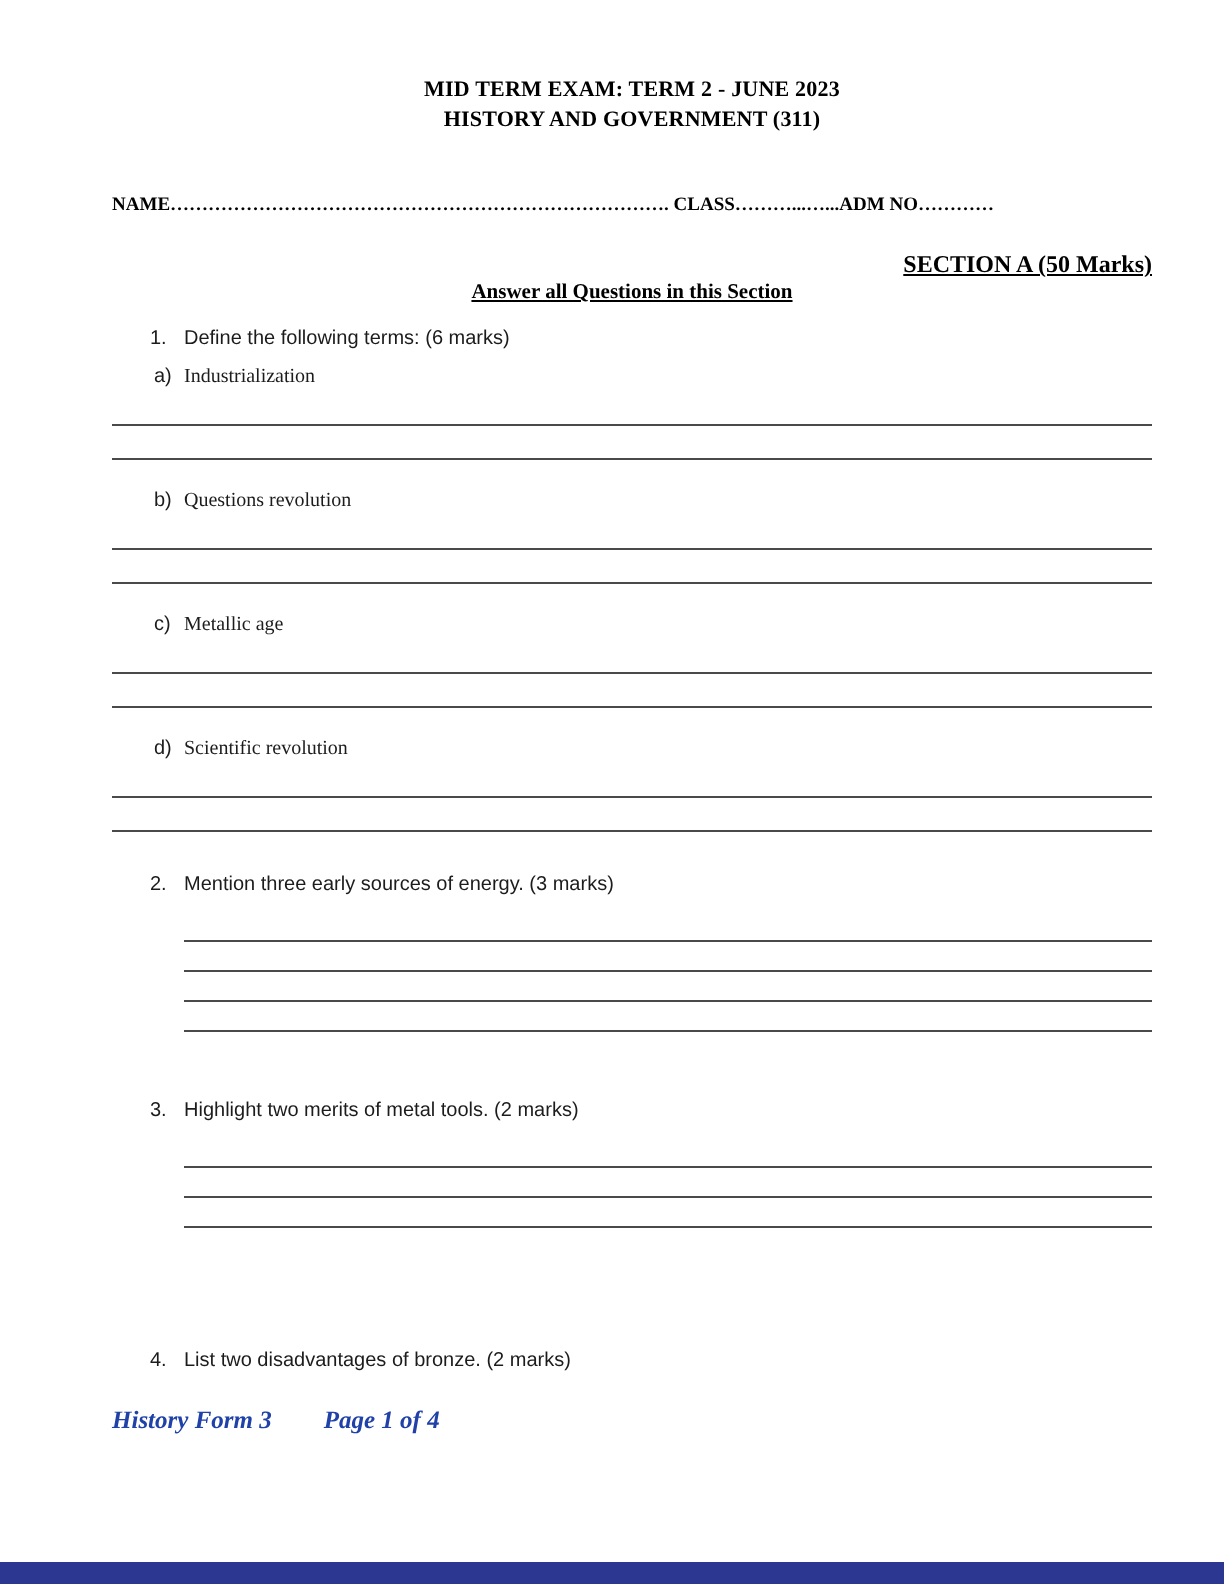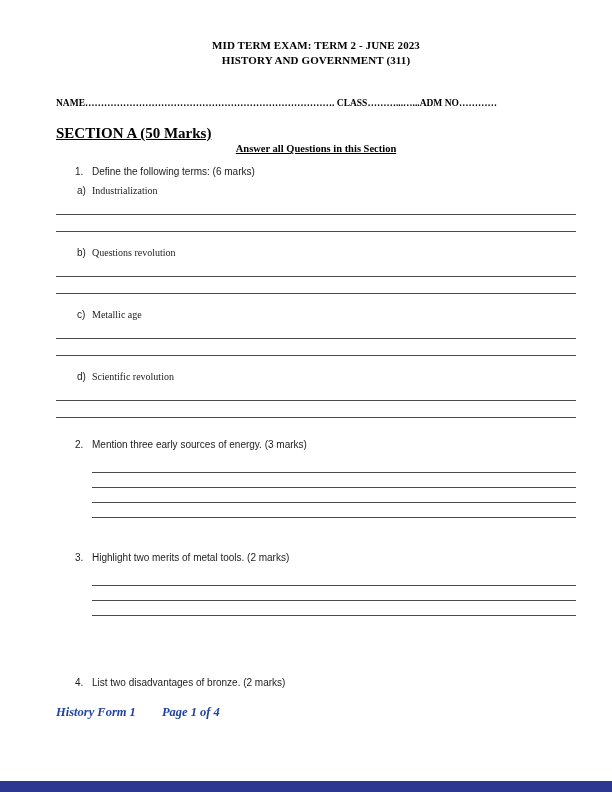--- a/index.html
+++ b/index.html
@@ -25,23 +25,23 @@
   }
   .name-line {
     margin-top: 31px;
     font-weight: bold;
     font-size: 9.5px;
     white-space: nowrap;
     overflow: hidden;
   }
   .section-title {
     margin-top: 17px;
-    text-align: left;
+    text-align: right;
     font-weight: bold;
-    font-size: 15px;
+    font-size: 12px;
     text-decoration: underline;
   }
   .section-subtitle {
     margin-top: 1px;
     text-align: center;
     font-weight: bold;
     font-size: 10.5px;
     text-decoration: underline;
   }
   #questions {
@@ -146,19 +146,19 @@
       </div>
       <div class="question">
         <div class="q-row">
           <span class="q-num">4.</span>
           <span class="q-text">List two disadvantages of bronze. (2 marks)</span>
         </div>
       </div>
     </div>
 
   <footer class="footer" style="color: rgb(31, 65, 168);">
-    <span>History Form 1</span>
+    <span>History Form 3</span>
     <span>Page 1 of 4</span>
   </footer>
 
   <div class="bottom-bar" style="background: rgb(44, 55, 146);"></div>
 
 </div>
 
 </body></html>

